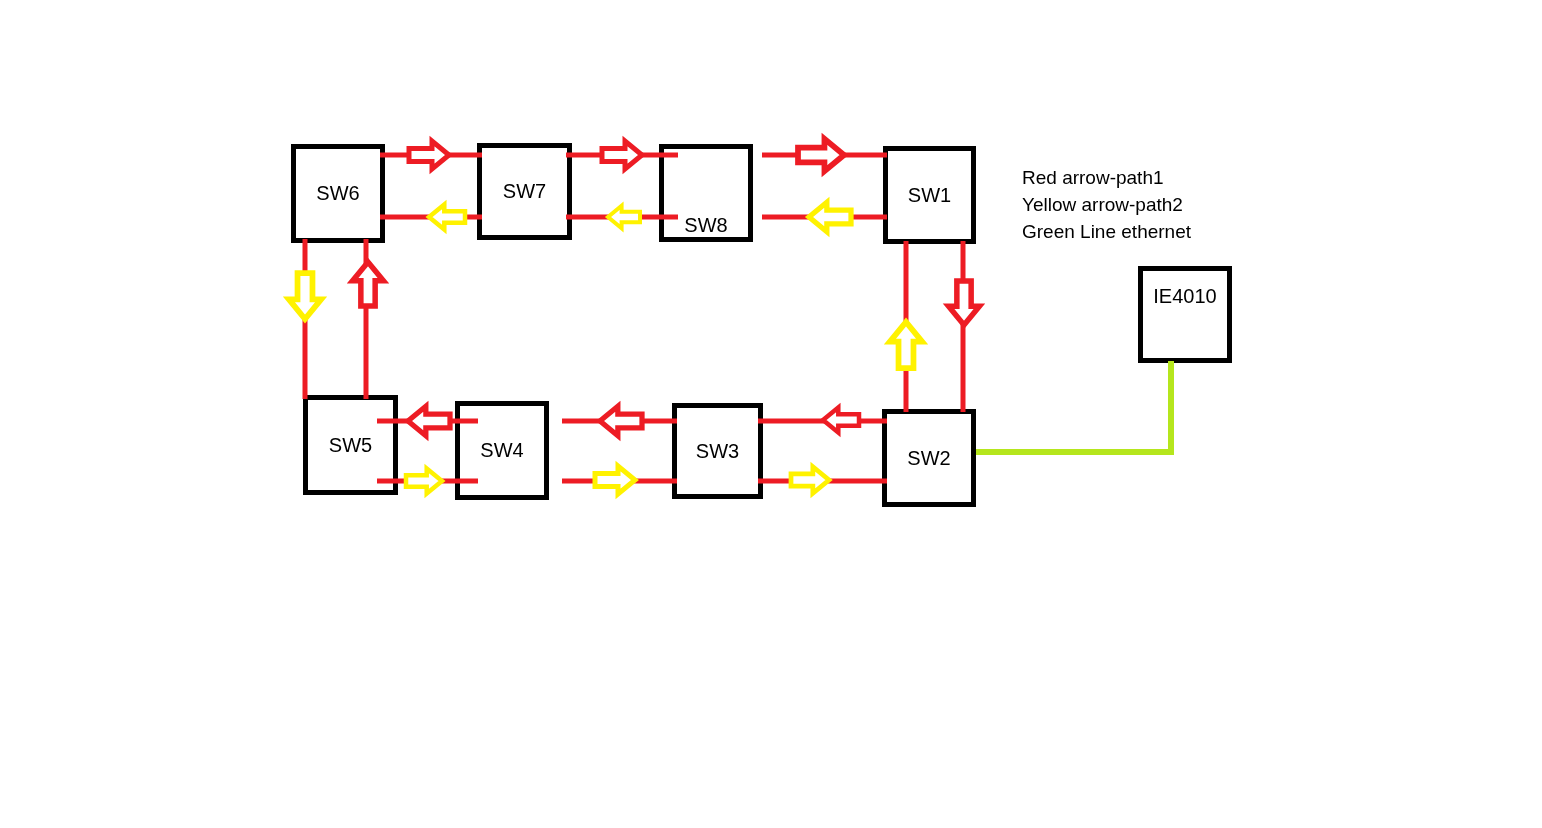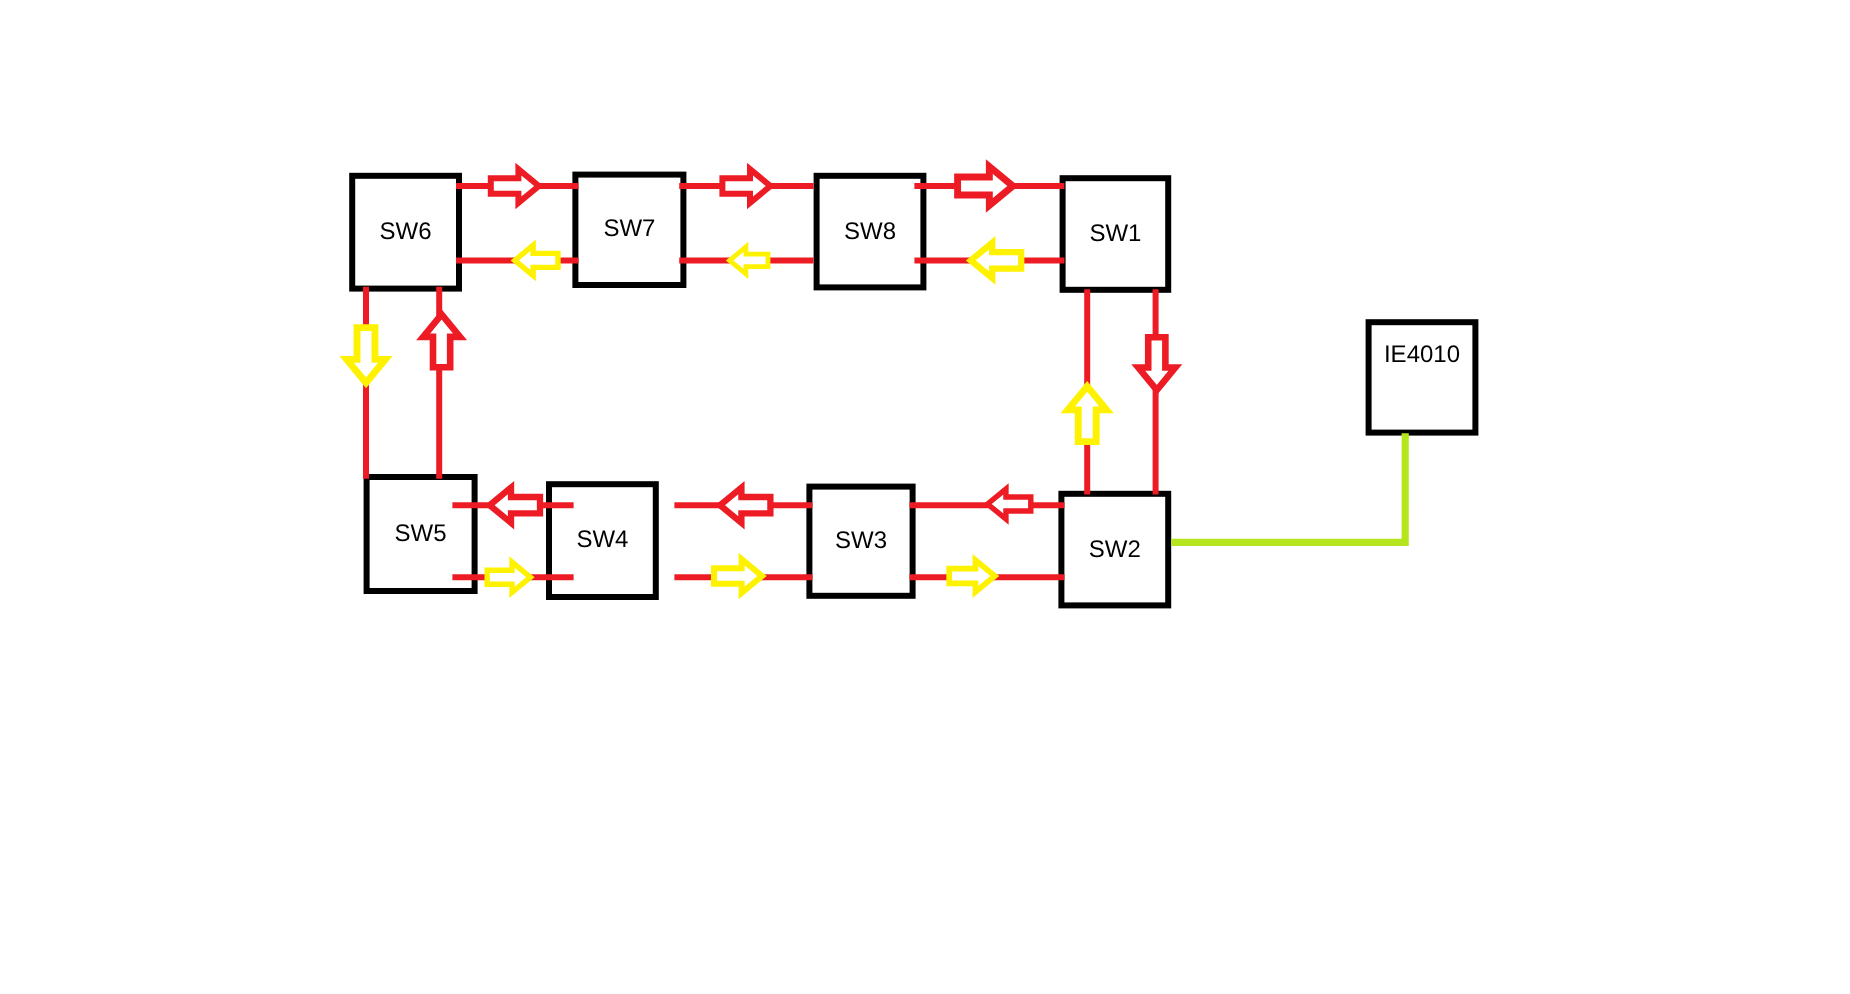--- a/index.html
+++ b/index.html
@@ -24,21 +24,21 @@
 <body>
 
 <div class="canvas">
   <div id="nodes-layer">
       <div class="node" style="left: 291px; top: 144px; width: 94px; height: 99px; border-color: rgb(0, 0, 0);">
         <span>SW6</span>
       </div>
       <div class="node" style="left: 477px; top: 143px; width: 95px; height: 97px; border-color: rgb(0, 0, 0);">
         <span>SW7</span>
       </div>
-      <div class="node" style="left: 678px; top: 144px; width: 94px; height: 98px; border-color: rgb(0, 0, 0);">
+      <div class="node" style="left: 659px; top: 144px; width: 94px; height: 98px; border-color: rgb(0, 0, 0); align-items: flex-end;">
         <span>SW8</span>
       </div>
       <div class="node" style="left: 883px; top: 146px; width: 93px; height: 98px; border-color: rgb(0, 0, 0);">
         <span>SW1</span>
       </div>
       <div class="node" style="left: 303px; top: 395px; width: 95px; height: 100px; border-color: rgb(0, 0, 0);">
         <span>SW5</span>
       </div>
       <div class="node" style="left: 455px; top: 401px; width: 94px; height: 99px; border-color: rgb(0, 0, 0);">
         <span>SW4</span>
@@ -115,13 +115,18 @@
         <path d="M -20 -6.5 L 3 -6.5 L 3 -14 L 20 0 L 3 14 L 3 6.5 L -20 6.5 Z" fill="#ffffff" stroke="#fff200" stroke-width="5"></path>
       </g>
       <g transform="translate(841,420) rotate(180) scale(0.9)">
         <path d="M -20 -6.5 L 3 -6.5 L 3 -14 L 20 0 L 3 14 L 3 6.5 L -20 6.5 Z" fill="#ffffff" stroke="#ed1c24" stroke-width="5"></path>
       </g>
       <g transform="translate(810,480) rotate(0) scale(0.95)">
         <path d="M -20 -6.5 L 3 -6.5 L 3 -14 L 20 0 L 3 14 L 3 6.5 L -20 6.5 Z" fill="#ffffff" stroke="#fff200" stroke-width="5"></path>
       </g>
     </svg>
 
+  <div class="legend">
+    <div>Red arrow-path1</div>
+    <div>Yellow arrow-path2</div>
+    <div>Green Line ethernet</div>
+  </div>
 </div>
 
 </body></html>

